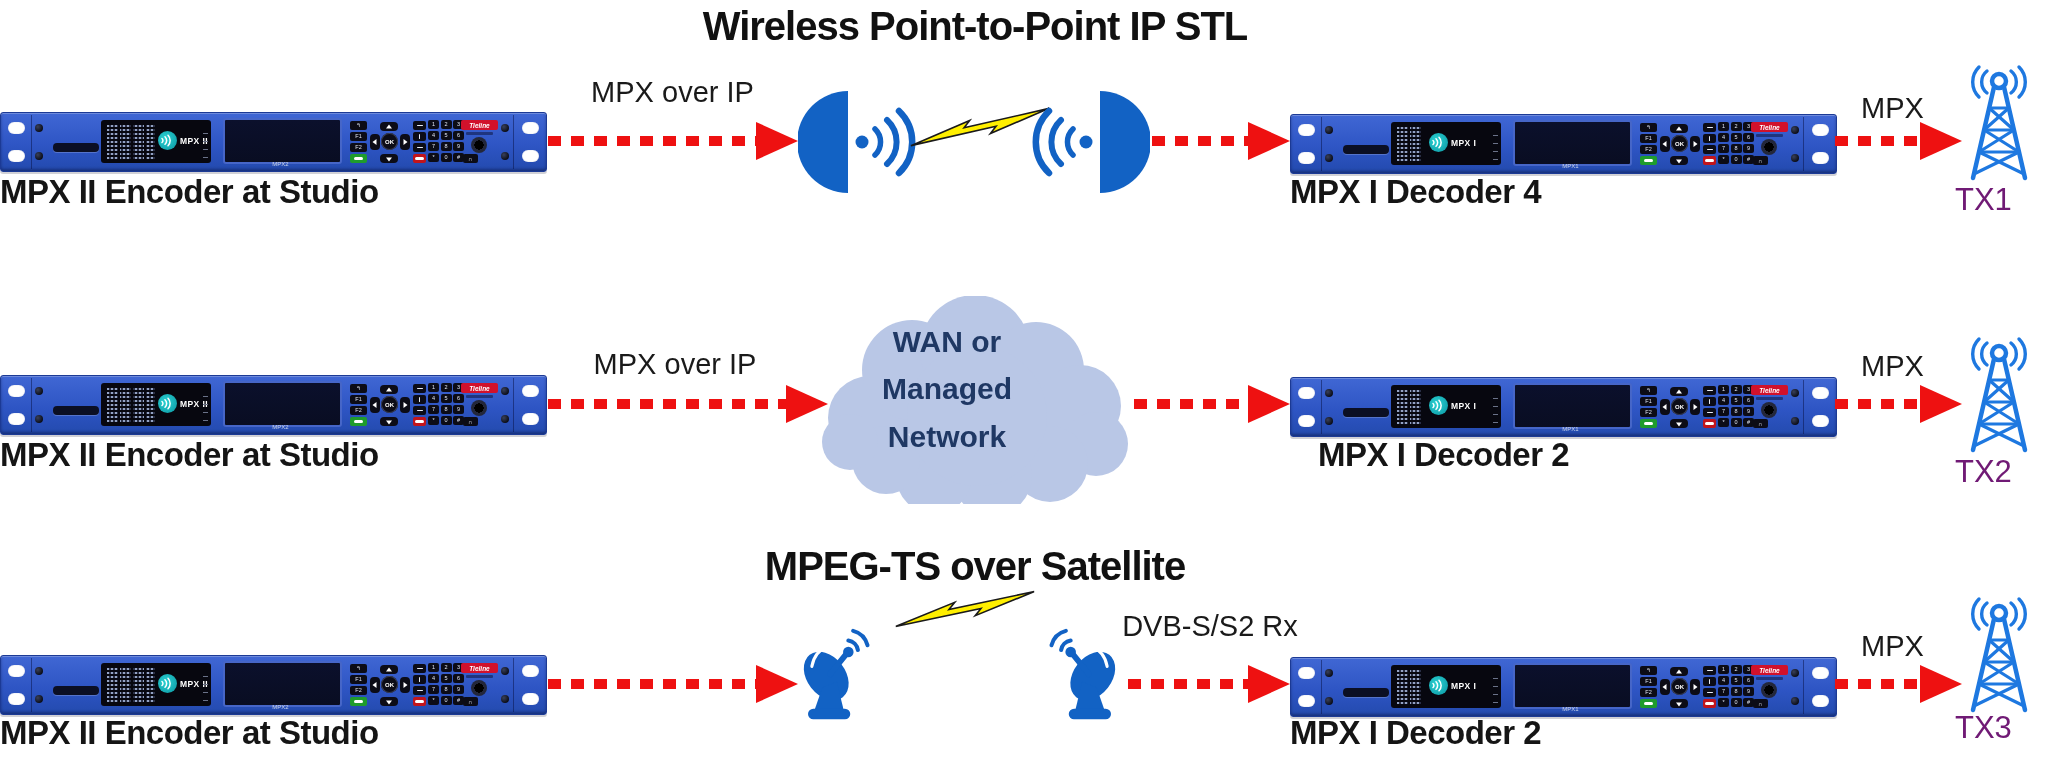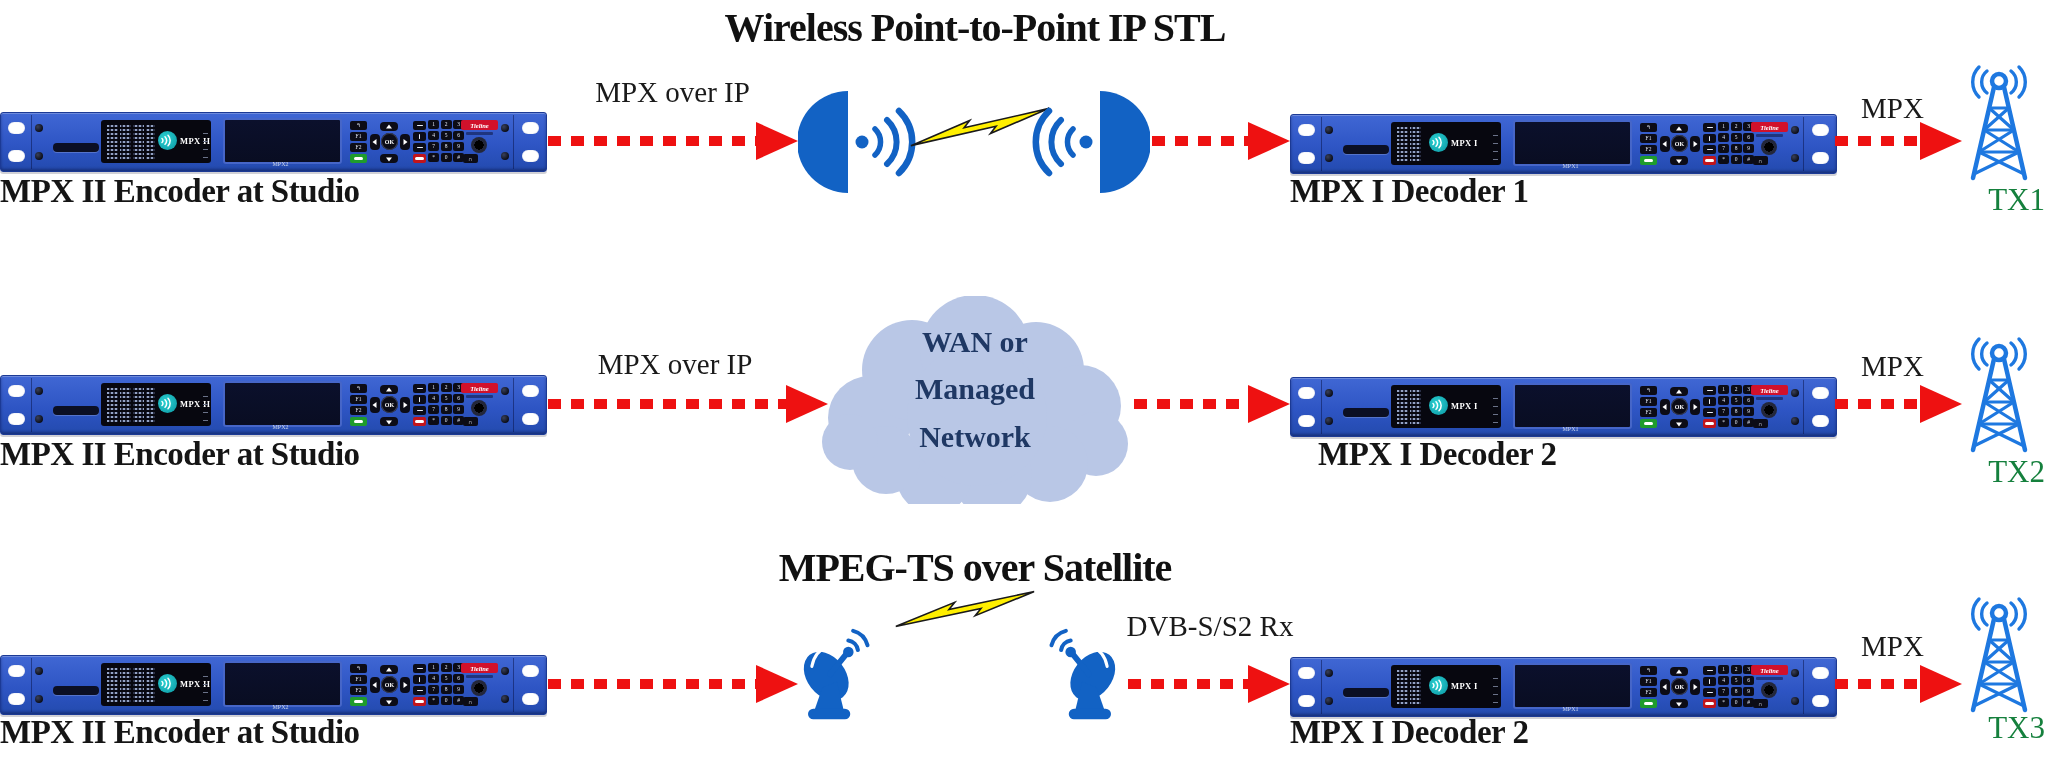--- a/index.html
+++ b/index.html
@@ -1,26 +1,26 @@
 <!DOCTYPE html>
 <html><head>
 <meta charset="utf-8">
 <style>
   html,body{margin:0;padding:0;background:#fff;}
   #canvas{position:relative;width:2048px;height:773px;background:#ffffff;overflow:hidden;
-          font-family:Liberation Serif, serif;color:#161616;}
+          font-family:Liberation Sans, sans-serif;color:#161616;}
   .abs{position:absolute;}
   
   .row-title{position:absolute;left:375px;width:1200px;text-align:center;
              font-size:40px;font-weight:700;letter-spacing:-1px;color:#111;}
   .caption{position:absolute;text-align:left;font-size:33px;font-weight:700;
            letter-spacing:-.5px;color:#151515;}
   .linklabel{position:absolute;text-align:center;font-size:29px;font-weight:400;color:#1a1a1a;}
   .prewrap{white-space:pre-line;line-height:1.25;}
-  .txlabel{position:absolute;text-align:right;font-size:31px;color:#15803d;font-weight:400;}
+  .txlabel{position:absolute;text-align:left;font-size:31px;color:#701a75;font-weight:400;}
   .cloudtext{position:absolute;text-align:center;font-size:30px;font-weight:700;
              color:#1f3864;line-height:1.58;white-space:pre-line;}
   
   .arrow{position:absolute;height:38px;display:flex;align-items:center;}
   .arrow .dashes{flex:1;height:10px;
      background:repeating-linear-gradient(90deg,#ee1111 0 13px,transparent 13px 23px);}
   .arrow .head{width:0;height:0;border-left:42px solid #ee1111;
      border-top:19px solid transparent;border-bottom:19px solid transparent;}
   
   .device{position:absolute;width:545px;height:58px;border:1px solid #1c3a95;border-radius:3px;
@@ -250,21 +250,21 @@
         <span class="key num">9</span>
         <span class="key num">*</span>
         <span class="key num">0</span>
         <span class="key num">#</span>
       </div>
   <div class="brand">Tieline</div>
   <div class="model-smudge"></div>
   <div class="jack"></div>
   <div class="key hpkey">∩</div>
 </div>
-  <div class="caption" style="left:1290px;top:173px;width:545px">MPX I Decoder 1</div>
+  <div class="caption" style="left:1290px;top:173px;width:545px">MPX I Decoder 4</div>
 
   <div class="linklabel" style="left:1830px;top:92px;width:125px">MPX</div>
   <div class="arrow" style="left:1835px;top:122px;width:127px">
     <div class="dashes"></div>
     <div class="head"></div>
   </div>
 
   <svg class="abs" style="left:1960px;top:64px" width="78" height="118" viewBox="0 0 78 118">
     <g stroke="#1e78e0" fill="none" stroke-linecap="round">
       <circle cx="39" cy="17" r="7" stroke-width="4.5"></circle>
@@ -369,21 +369,21 @@
       <circle cx="268" cy="110" r="41"></circle>
         <circle cx="284" cy="148" r="32"></circle>
       <circle cx="238" cy="168" r="38"></circle>
         <circle cx="180" cy="180" r="40"></circle>
       <circle cx="122" cy="180" r="38"></circle>
         <circle cx="74" cy="164" r="34"></circle>
       <circle cx="38" cy="146" r="28"></circle>
         <circle cx="165" cy="120" r="70"></circle>
     </g>
   </svg>
-  <div class="cloudtext" style="left:840px;top:318px;width:270px">WAN or
+  <div class="cloudtext" style="left:812px;top:318px;width:270px">WAN or
 Managed
 Network</div>
 
   <div class="arrow" style="left:1134px;top:385px;width:156px">
     <div class="dashes"></div>
     <div class="head"></div>
   </div>
 
   <div class="device decoder" style="left:1290px;top:377px">
   <div class="seam s-l"></div>

